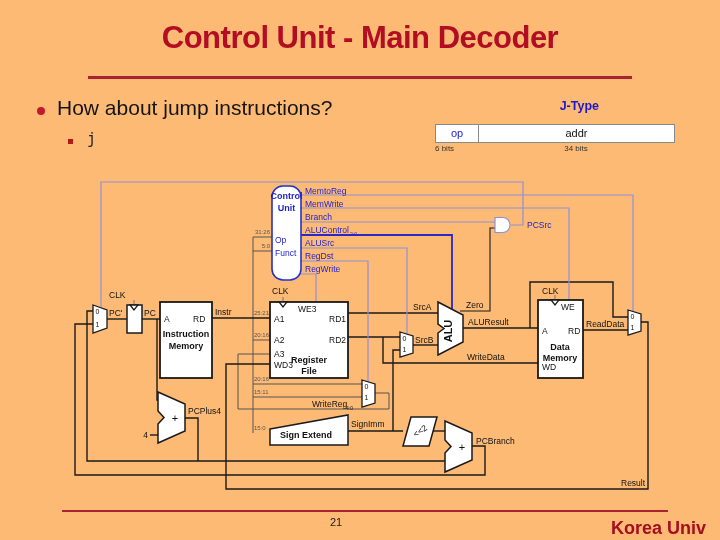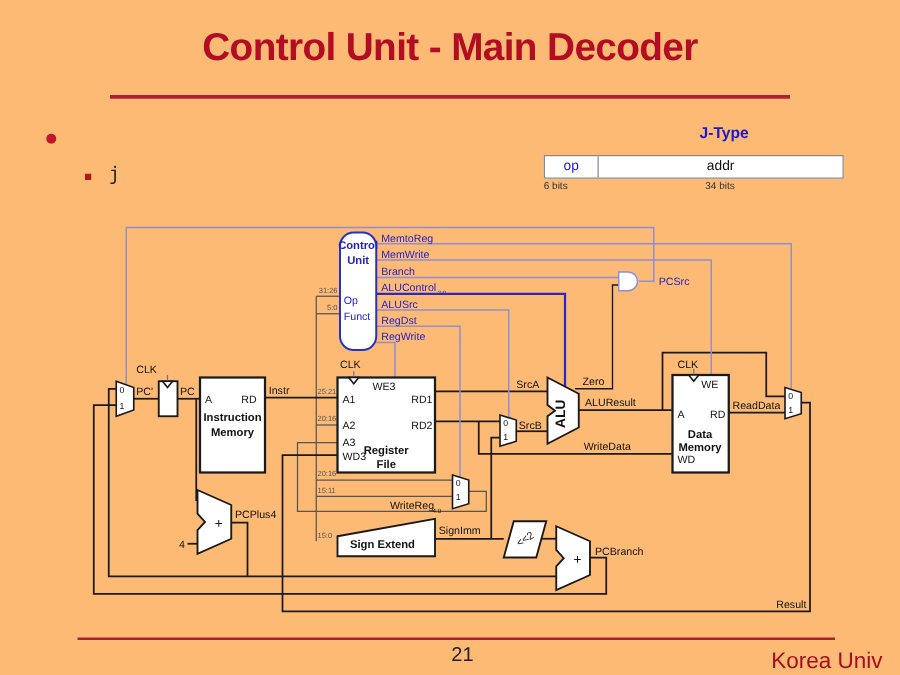--- a/index.html
+++ b/index.html
@@ -16,22 +16,22 @@
   #jtype-title{top:99px;left:499px;width:100px;text-align:right;font-size:12.5px;
                font-weight:bold;color:#1a1acc;}
   #jtype-table{top:124px;left:435px;width:240px;height:19px;border:1px solid #8a8a8a;
                display:flex;box-sizing:border-box;background:#fff;}
   #jtype-op{width:42px;border-right:1px solid #8a8a8a;text-align:center;font-size:11px;
             color:#1a1acc;line-height:17px;}
   #jtype-addr{flex:1;text-align:center;font-size:11px;color:#111;line-height:17px;}
   #jtype-opbits{top:144px;left:435px;width:42px;text-align:left;font-size:8px;color:#333;}
   #jtype-addrbits{top:144px;left:477px;width:198px;text-align:center;font-size:8px;color:#333;}
   #rule-bottom{top:510px;left:62px;width:606px;height:2px;background:#a82432;}
-  #page-num{top:516px;left:330px;width:80px;text-align:center;font-size:16px;color:#222;}
-  #brand{top:518px;left:556px;width:150px;text-align:right;font-size:18px;font-weight:normal;
+  #page-num{top:516px;left:330px;width:80px;text-align:left;font-size:11px;color:#222;}
+  #brand{top:518px;left:556px;width:150px;text-align:right;font-size:18px;font-weight:bold;
          color:#a50d20;}
   svg text{font-family:"Liberation Sans",sans-serif;fill:#111;font-size:8.5px;}
   text.b{font-weight:bold;font-size:9px;}
   text.mid{text-anchor:middle;}
   text.end{text-anchor:end;}
   text.bits{font-size:6px;fill:#555;}
   text.mux{font-size:7px;}
   text.blu{fill:#2222cc;}
   text.sub{font-size:5px;}
   .wire{stroke:#1a1a1a;stroke-width:1.4;fill:none;}
@@ -46,20 +46,21 @@
 </style>
 </head>
 <body>
 
 <div id="slide">
 
   <div id="title" class="abs">Control Unit - Main Decoder</div>
   <div id="rule-top" class="abs"></div>
 
   <div id="bullet-dot" class="abs"></div>
+  <div id="bullet-text" class="abs">How about jump instructions?</div>
   <div id="sub-square" class="abs"></div>
   <div id="sub-text" class="abs">j</div>
 
   <div id="jtype-title" class="abs">J-Type</div>
   <div id="jtype-table" class="abs">
     <div id="jtype-op">op</div>
     <div id="jtype-addr">addr</div>
   </div>
   <div id="jtype-opbits" class="abs">6 bits</div>
   <div id="jtype-addrbits" class="abs">34 bits</div>

